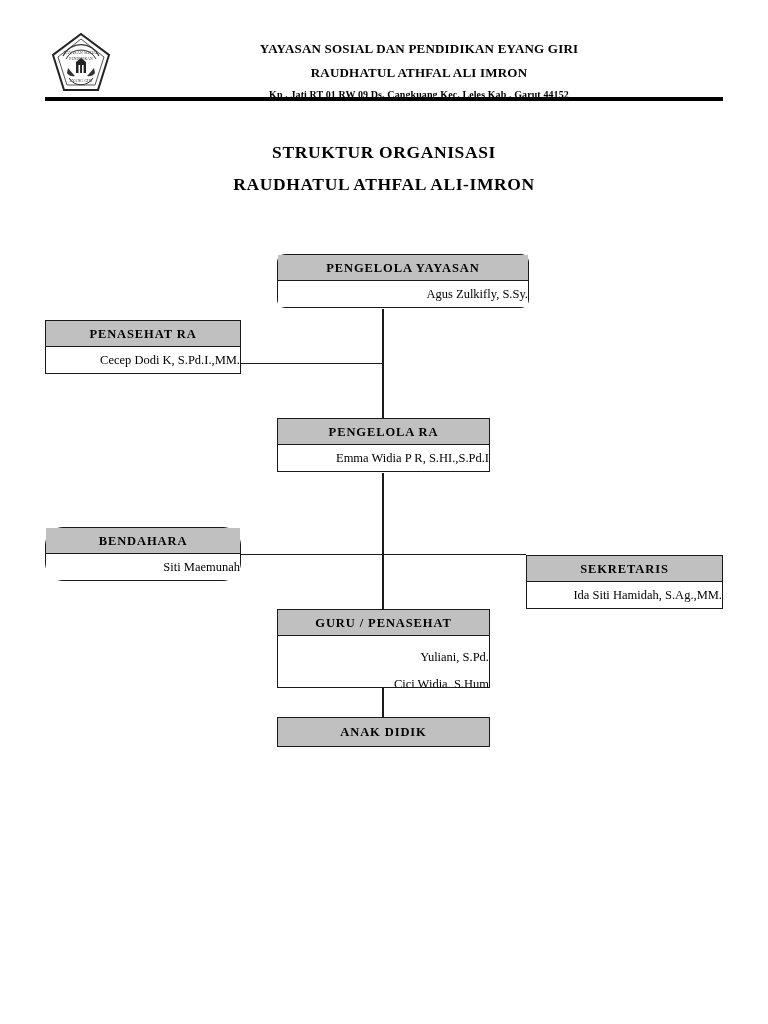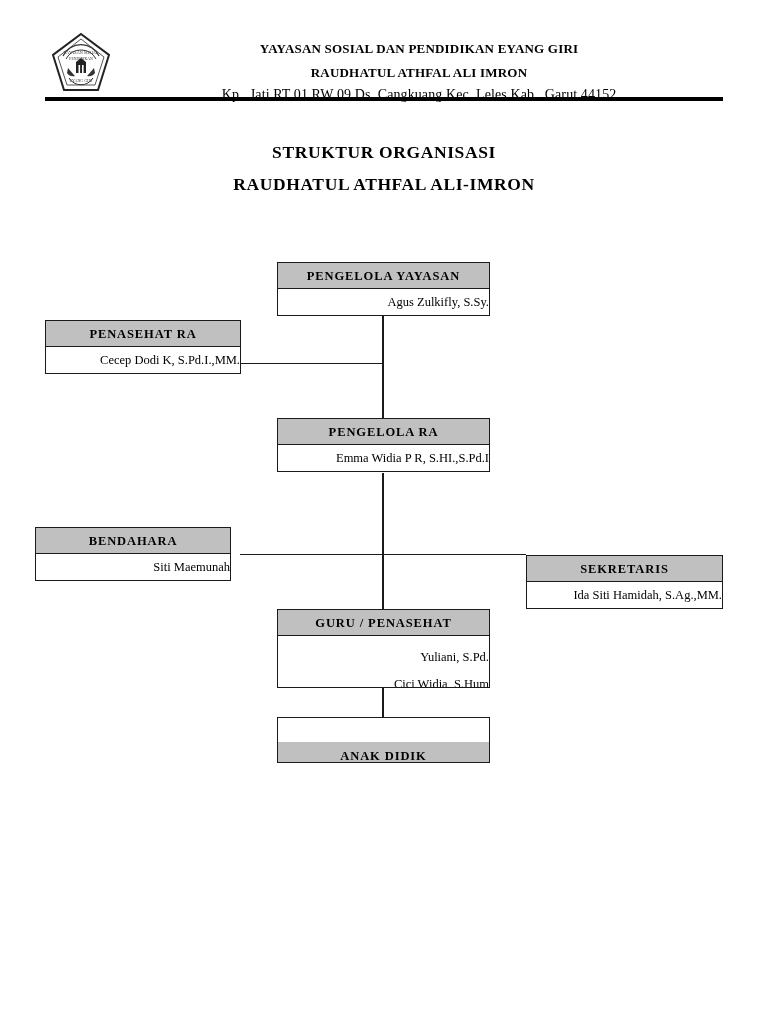--- a/index.html
+++ b/index.html
@@ -42,22 +42,22 @@
   }
   .lh-line1, .lh-line2 {
     font-weight: bold;
     font-size: 13px;
     letter-spacing: 0.2px;
     line-height: 24px;
     white-space: nowrap;
   }
   .lh-line1 { padding-top: 7px; }
   .lh-addr {
-    font-weight: normal;
-    font-size: 14px;
+    font-weight: bold;
+    font-size: 10px;
     line-height: 14px;
     letter-spacing: 0.1px;
     padding-top: 3px;
     white-space: nowrap;
   }
   #header-rule {
     position: absolute;
     left: 45px;
     top: 97px;
     width: 678px;
@@ -169,50 +169,50 @@
 
 <div id="chart">
 
   <div class="connector" style="left:382px; top:309px; width:1.6px; height:110px;"></div>
   <div class="connector" style="left:240px; top:363px; width:143px; height:1.4px;"></div>
   <div class="connector" style="left:382px; top:473px; width:1.6px; height:138px;"></div>
   <div class="connector" style="left:240px; top:554px; width:143px; height:1.4px;"></div>
   <div class="connector" style="left:382px; top:554px; width:144px; height:1.4px;"></div>
   <div class="connector" style="left:382px; top:685px; width:1.6px; height:33px;"></div>
 
-  <div class="node" style="left:277px; top:262px; width:213px;">
+  <div class="node" style="left:277px; top:254px; width:252px;border-radius:8px;">
     <div class="node-head">PENGELOLA YAYASAN</div>
     <div class="node-body">Agus Zulkifly, S.Sy.</div>
   </div>
 
   <div class="node" style="left:45px; top:320px; width:196px;">
     <div class="node-head">PENASEHAT RA</div>
     <div class="node-body">Cecep Dodi K, S.Pd.I.,MM.</div>
   </div>
 
   <div class="node" style="left:277px; top:418px; width:213px;">
     <div class="node-head">PENGELOLA RA</div>
     <div class="node-body">Emma Widia P R, S.HI.,S.Pd.I</div>
   </div>
 
-  <div class="node" style="left:35px; top:527px; width:196px;">
+  <div class="node" style="left:45px; top:527px; width:196px;border-radius:18px;">
     <div class="node-head">BENDAHARA</div>
     <div class="node-body">Siti Maemunah</div>
   </div>
 
   <div class="node" style="left:526px; top:527px; width:197px;margin-top:28px;">
     <div class="node-head">SEKRETARIS</div>
     <div class="node-body">Ida Siti Hamidah, S.Ag.,MM.</div>
   </div>
 
   <div class="node" style="left:277px; top:609px; width:213px;">
     <div class="node-head">GURU / PENASEHAT</div>
     <div class="node-body tall" style="height:49px; padding-top:2px;">
       <div class="nb-row">Yuliani, S.Pd.</div>
       <div class="nb-row">Cici Widia, S.Hum</div>
     </div>
   </div>
 
   <div class="node" style="left:277px; top:717px; width:213px;">
-    <div class="node-head solo" style="height:20px; line-height:28px;margin-top:24px;">ANAK DIDIK</div>
+    <div class="node-head solo" style="height:28px; line-height:28px;">ANAK DIDIK</div>
   </div>
 
 </div>
 
 </body></html>

